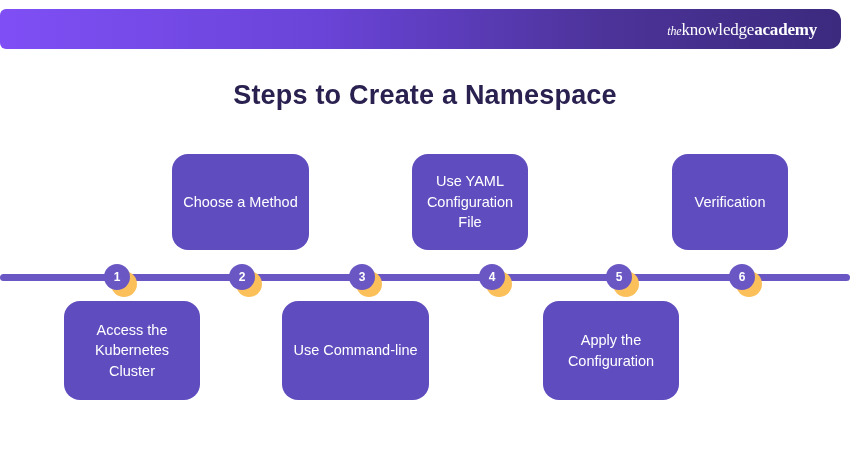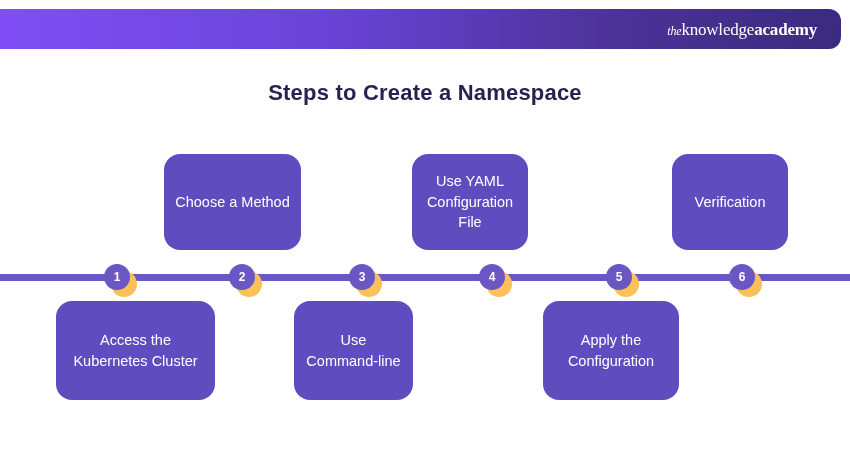--- a/index.html
+++ b/index.html
@@ -1,15 +1,15 @@
 <!DOCTYPE html>
 <html><head>
 <meta charset="utf-8">
 <style>
-  * { margin:0; padding:0; box-sizing:border-box; }
+  * { margin:0; padding:0; box-sizing:border-box;border-radius:6px; }
   html, body { width:850px; height:450px; }
   body {
     background:#ffffff;
     font-family:"Liberation Sans", sans-serif;
     position:relative;
     overflow:hidden;
   }
 
   
   .header-bar{
@@ -32,21 +32,21 @@
   }
   .logo .the{ font-style:italic; font-size:12px; }
   .logo .knowledge{ font-weight:400; }
   .logo .academy{ font-weight:700; }
 
   
   .page-title{
     position:absolute;
     left:0; top:80px; width:850px;
     text-align:center;
-    font-size:22px;
+    font-size:27px;
     font-weight:700;
     color:#2a2150;
     letter-spacing:0.2px;
   }
 
   
   .timeline-bar{
     position:absolute;
     left:0; top:274px;
     width:850px; height:7px;
@@ -128,27 +128,27 @@
       <div class="crescent"></div>
       <div class="disc">5</div>
     </div>
     <div class="marker" style="left: 729px;">
       <div class="crescent"></div>
       <div class="disc">6</div>
     </div>
   </div>
 
 <div id="steps-layer">
-    <div class="step-box bottom" style="left: 56px; width: 159px;">
+    <div class="step-box bottom" style="left: 64px; width: 136px;">
       <span>Access the Kubernetes Cluster</span>
     </div>
-    <div class="step-box top" style="left: 164px; width: 137px;">
+    <div class="step-box top" style="left: 172px; width: 137px;">
       <span>Choose a Method</span>
     </div>
-    <div class="step-box bottom" style="left: 294px; width: 119px;">
+    <div class="step-box bottom" style="left: 282px; width: 147px;">
       <span>Use Command-line</span>
     </div>
     <div class="step-box top" style="left: 412px; width: 116px;">
       <span>Use YAML Configuration File</span>
     </div>
     <div class="step-box bottom" style="left: 543px; width: 136px;">
       <span>Apply the Configuration</span>
     </div>
     <div class="step-box top" style="left: 672px; width: 116px;">
       <span>Verification</span>

